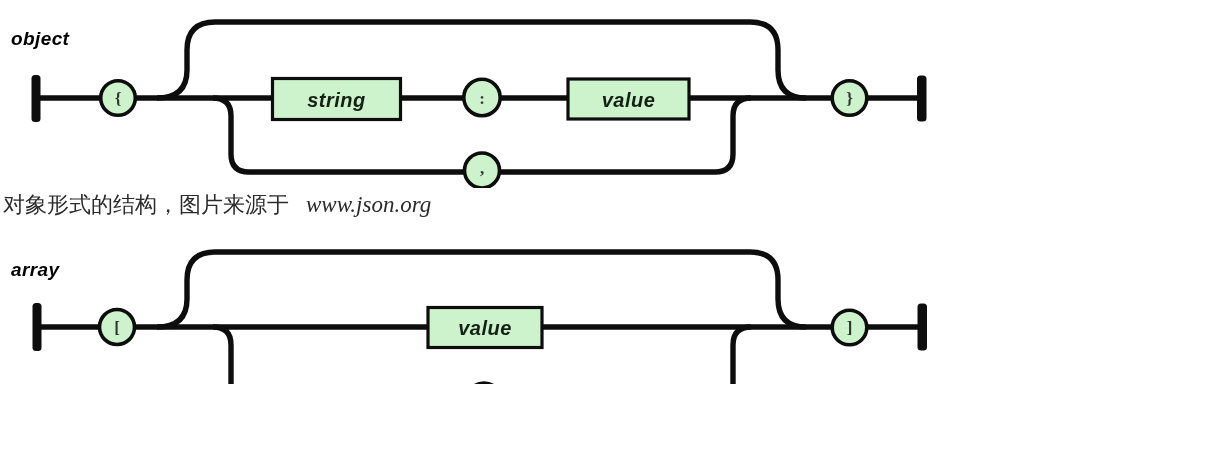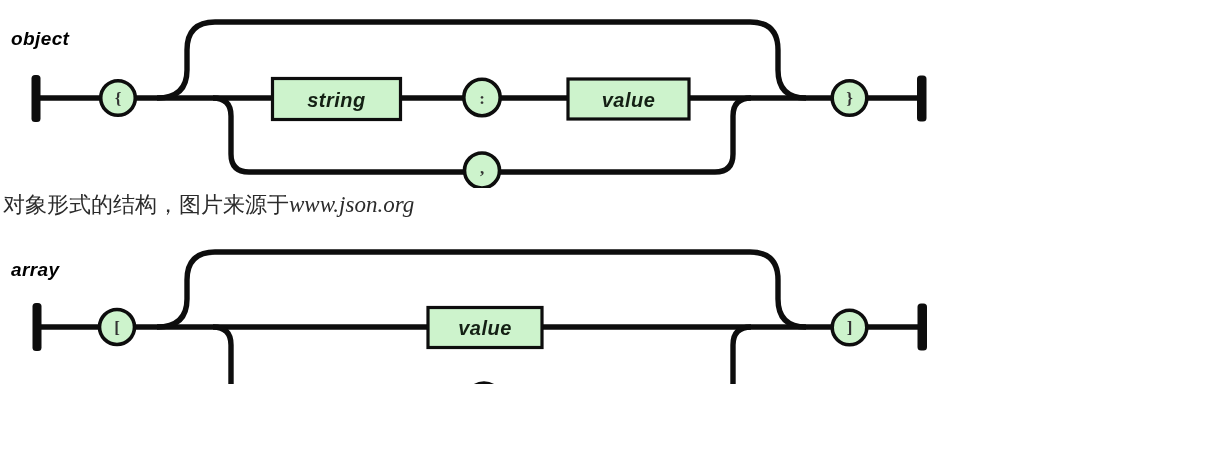--- a/index.html
+++ b/index.html
@@ -12,21 +12,21 @@
   .node-circle { fill:var(--node-fill,#cdf3cc); stroke:var(--node-stroke,#0d0d0d); stroke-width:3.6; }
   .box-text { font-family:"Liberation Sans", sans-serif; font-weight:700; font-style:italic;
               font-size:20px; fill:var(--node-text,#142014); text-anchor:middle;
               dominant-baseline:central; letter-spacing:0.5px; }
   .sym-text { font-family:"Liberation Serif", serif; font-weight:700; font-size:17px;
               fill:var(--sym-text,#333333); text-anchor:middle; dominant-baseline:central; }
   .diagram-label { font-family:"Liberation Sans", sans-serif; font-weight:700; font-style:italic;
                    font-size:19px; fill:var(--label-text,#000000); letter-spacing:0.4px; }
   .caption { position:absolute; left:3px; font-size:22px; color:var(--caption-text,#2b2b2b);
              white-space:nowrap; }
-  .caption .src { font-family:"Liberation Serif", serif; font-style:italic; font-size:23px; }
+  .caption .src { font-family:"Liberation Serif", serif; font-style:italic; font-size:23px;margin-left:17px; }
 </style>
 </head>
 <body>
 
 <div class="page">
 
   <svg class="diagram" style="top:0" width="960" height="188" viewBox="0 0 960 188">
 
     <path class="track" d="M 36 98 H 921"></path>
     <path class="track" d="M 157 98 Q 187 98 187 70 L 187 50 Q 187 22 215 22 L 750 22 Q 778 22 778 50 L 778 70 Q 778 98 806 98"></path>

